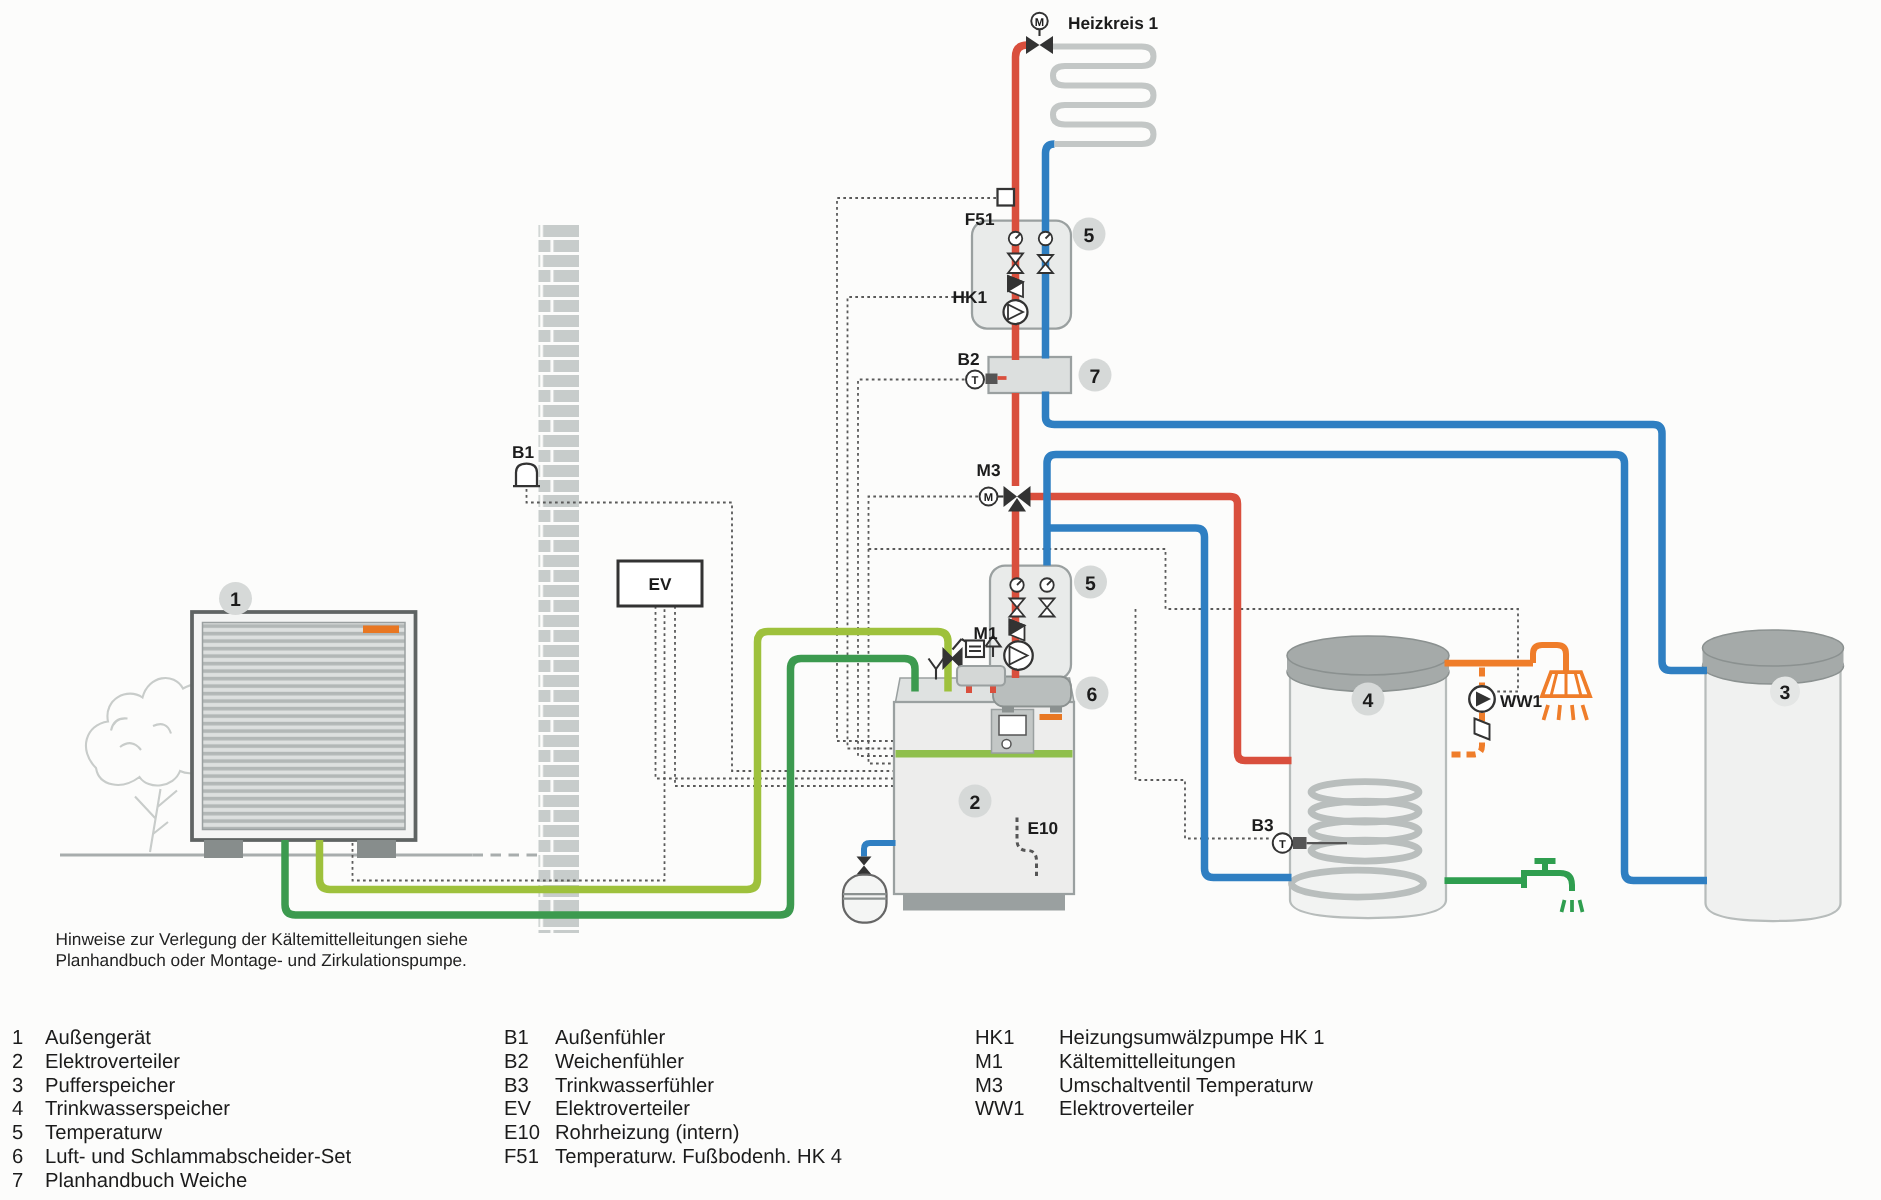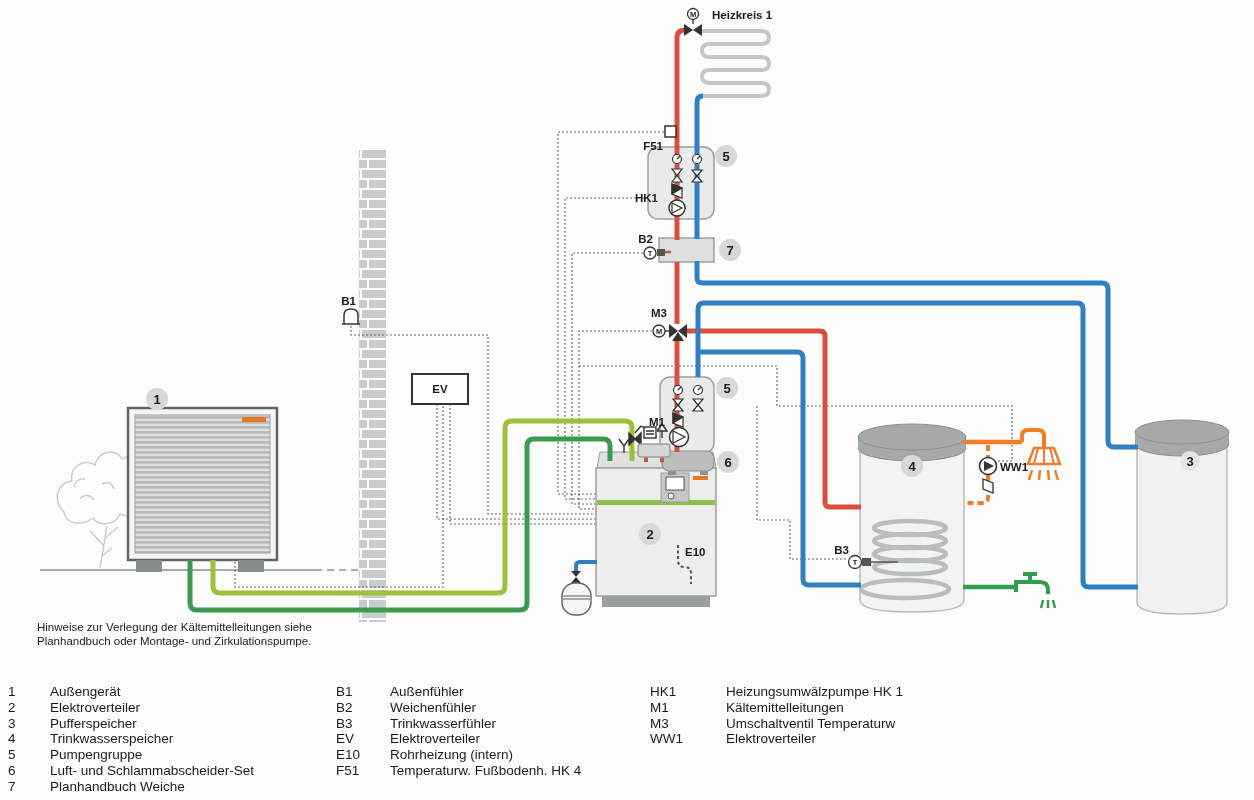--- a/index.html
+++ b/index.html
@@ -10,21 +10,21 @@
   .complbl{font-size:11.5px;font-weight:bold;}
   .tinylbl{font-size:7.5px;font-weight:bold;}
   .badgetxt{font-size:13px;font-weight:600;}
   .note{position:absolute;left:37px;top:620px;font-size:11.5px;line-height:14px;color:#222;}
   .legend-col{position:absolute;top:684px;font-size:13.5px;line-height:15.8px;}
   .legend-col .lrow{display:flex;}
   .lg1{left:8px;}  .lg1 .lkey{width:22px;}
   .lg2{left:336px;}.lg2 .lkey{width:34px;}
   .lg3{left:650px;}.lg3 .lkey{width:56px;}
   .lkey{flex:0 0 auto;}
-  .llab{flex:1 1 auto;white-space:nowrap;margin-left:20px;}
+  .llab{flex:1 1 auto;white-space:nowrap;}
 </style>
 </head>
 <body>
 
 <div class="page">
 
 <svg class="diagram-svg" width="1254" height="670" viewBox="0 0 1254 670">
   <defs>
     <pattern id="brick" width="27" height="20" patternUnits="userSpaceOnUse">
       <rect x="0" y="0" width="16" height="8" fill="#c7cccb"></rect>
@@ -291,21 +291,21 @@
   <div class="lrow">
         <span class="lkey">3</span>
         <span class="llab">Pufferspeicher</span>
       </div>
   <div class="lrow">
         <span class="lkey">4</span>
         <span class="llab">Trinkwasserspeicher</span>
       </div>
   <div class="lrow">
         <span class="lkey">5</span>
-        <span class="llab">Pumpengruppe</span>
+        <span class="llab">Temperaturw</span>
       </div>
   <div class="lrow">
         <span class="lkey">6</span>
         <span class="llab">Luft- und Schlammabscheider-Set</span>
       </div>
   <div class="lrow">
         <span class="lkey">7</span>
         <span class="llab">Planhandbuch Weiche</span>
       </div>
 </div>

